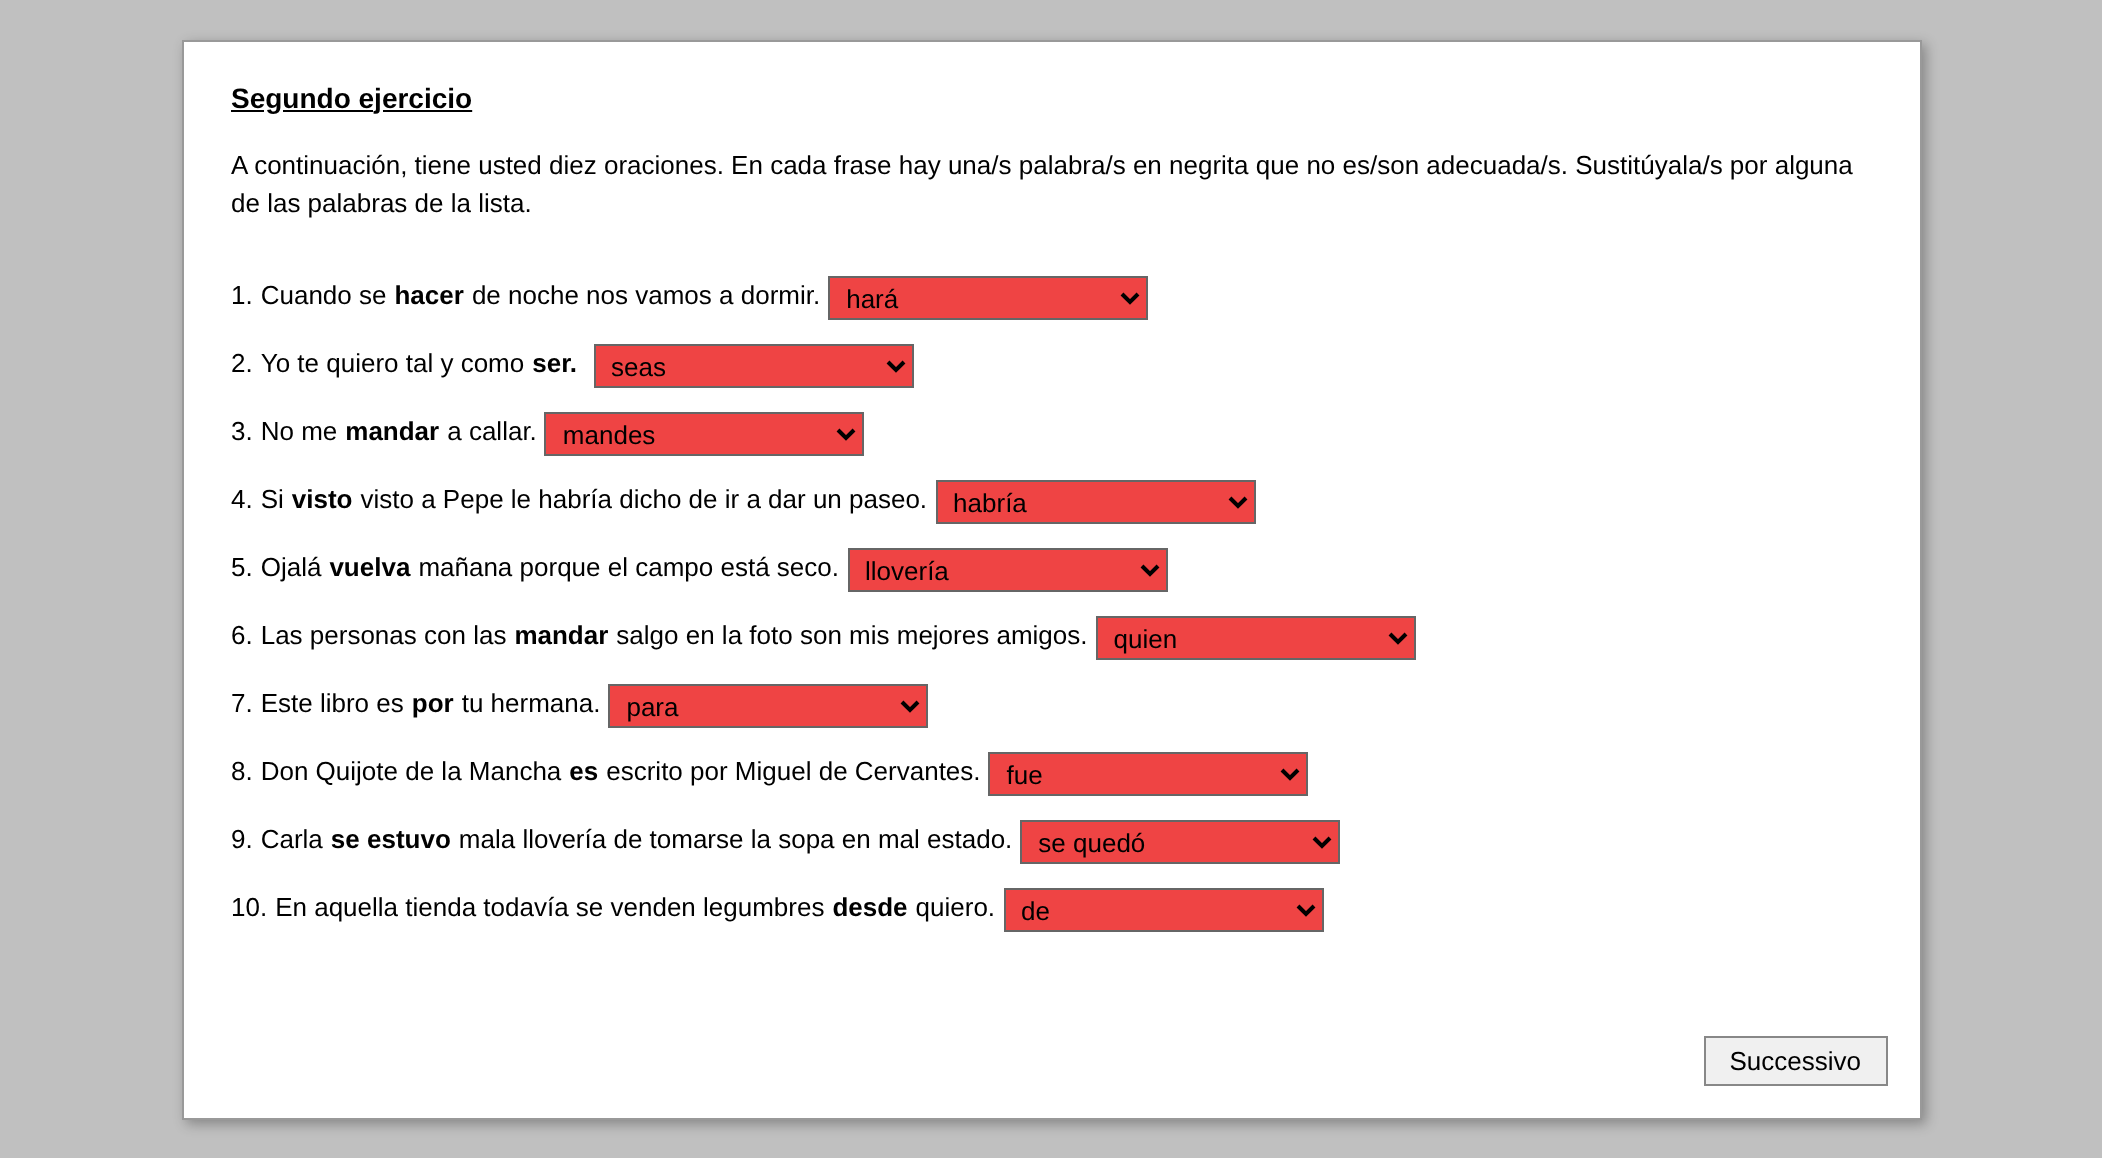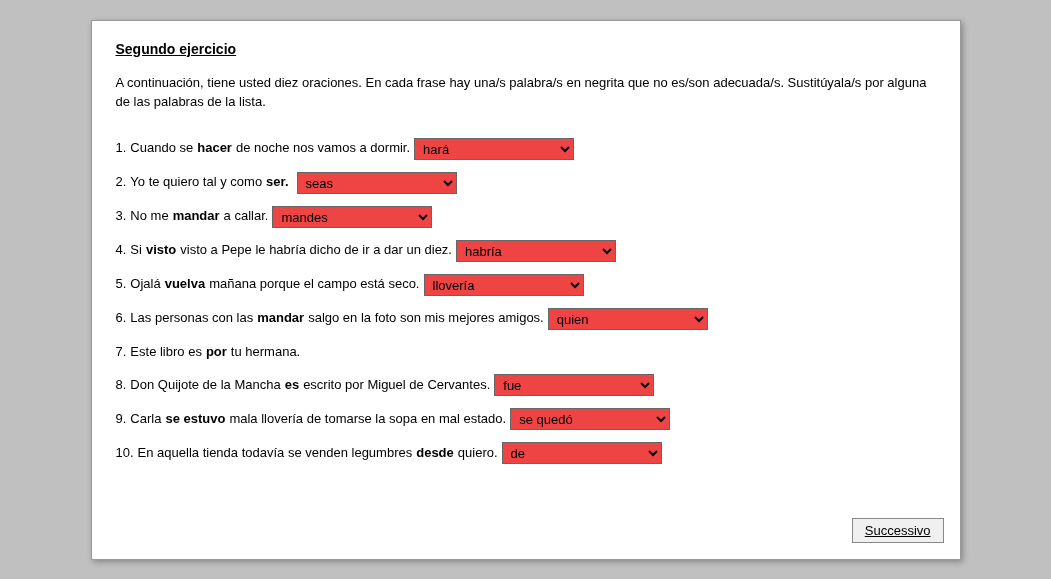--- a/index.html
+++ b/index.html
@@ -77,21 +77,20 @@
 
     .successivo-btn {
       position: absolute;
       bottom: 16px;
       right: 16px;
       background: #f0f0f0;
       border: 1px solid #888;
       padding: 4px 12px;
       font-size: 13px;
       cursor: pointer;
-      text-decoration: underline;
     }
   </style>
 </head>
 <body>
 
 <div class="window">
   <div class="section-title">Segundo ejercicio</div>
   <div class="instructions">A continuación, tiene usted diez oraciones. En cada frase hay una/s palabra/s en negrita que no es/son adecuada/s. Sustitúyala/s por alguna de las palabras de la lista.</div>
 
   <ul class="exercise-list" id="exercise-list">
@@ -113,21 +112,21 @@
         <span>3. </span>
         <span>No me </span>
         <span class="bold-word">mandar</span>
         <span> a callar. </span>
         <select class="answer-select"><option value="mandes">mandes</option><option value="mandas">mandas</option><option value="mandarás">mandarás</option><option value="mandabas">mandabas</option></select>
       </li>
       <li class="exercise-item">
         <span>4. </span>
         <span>Si </span>
         <span class="bold-word">visto</span>
-        <span> visto a Pepe le habría dicho de ir a dar un diez. </span>
+        <span> visto a Pepe le habría dicho de ir a dar un paseo. </span>
         <select class="answer-select"><option value="habría">habría</option><option value="hubiera">hubiera</option><option value="habrá">habrá</option><option value="había">había</option></select>
       </li>
       <li class="exercise-item">
         <span>5. </span>
         <span>Ojalá </span>
         <span class="bold-word">vuelva</span>
         <span> mañana porque el campo está seco. </span>
         <select class="answer-select"><option value="llovería">llovería</option><option value="llueva">llueva</option><option value="lloverá">lloverá</option><option value="lluviera">lluviera</option></select>
       </li>
       <li class="exercise-item">
@@ -135,20 +134,21 @@
         <span>Las personas con las </span>
         <span class="bold-word">mandar</span>
         <span> salgo en la foto son mis mejores amigos. </span>
         <select class="answer-select"><option value="quien">quien</option><option value="que">que</option><option value="quienes">quienes</option><option value="las que">las que</option></select>
       </li>
       <li class="exercise-item">
         <span>7. </span>
         <span>Este libro es </span>
         <span class="bold-word">por</span>
         <span> tu hermana. </span>
+        <select class="answer-select"><option value="para">para</option><option value="por">por</option><option value="de">de</option><option value="a">a</option></select>
       </li>
       <li class="exercise-item">
         <span>8. </span>
         <span>Don Quijote de la Mancha </span>
         <span class="bold-word">es</span>
         <span> escrito por Miguel de Cervantes. </span>
         <select class="answer-select"><option value="fue">fue</option><option value="es">es</option><option value="será">será</option><option value="era">era</option></select>
       </li>
       <li class="exercise-item">
         <span>9. </span>

